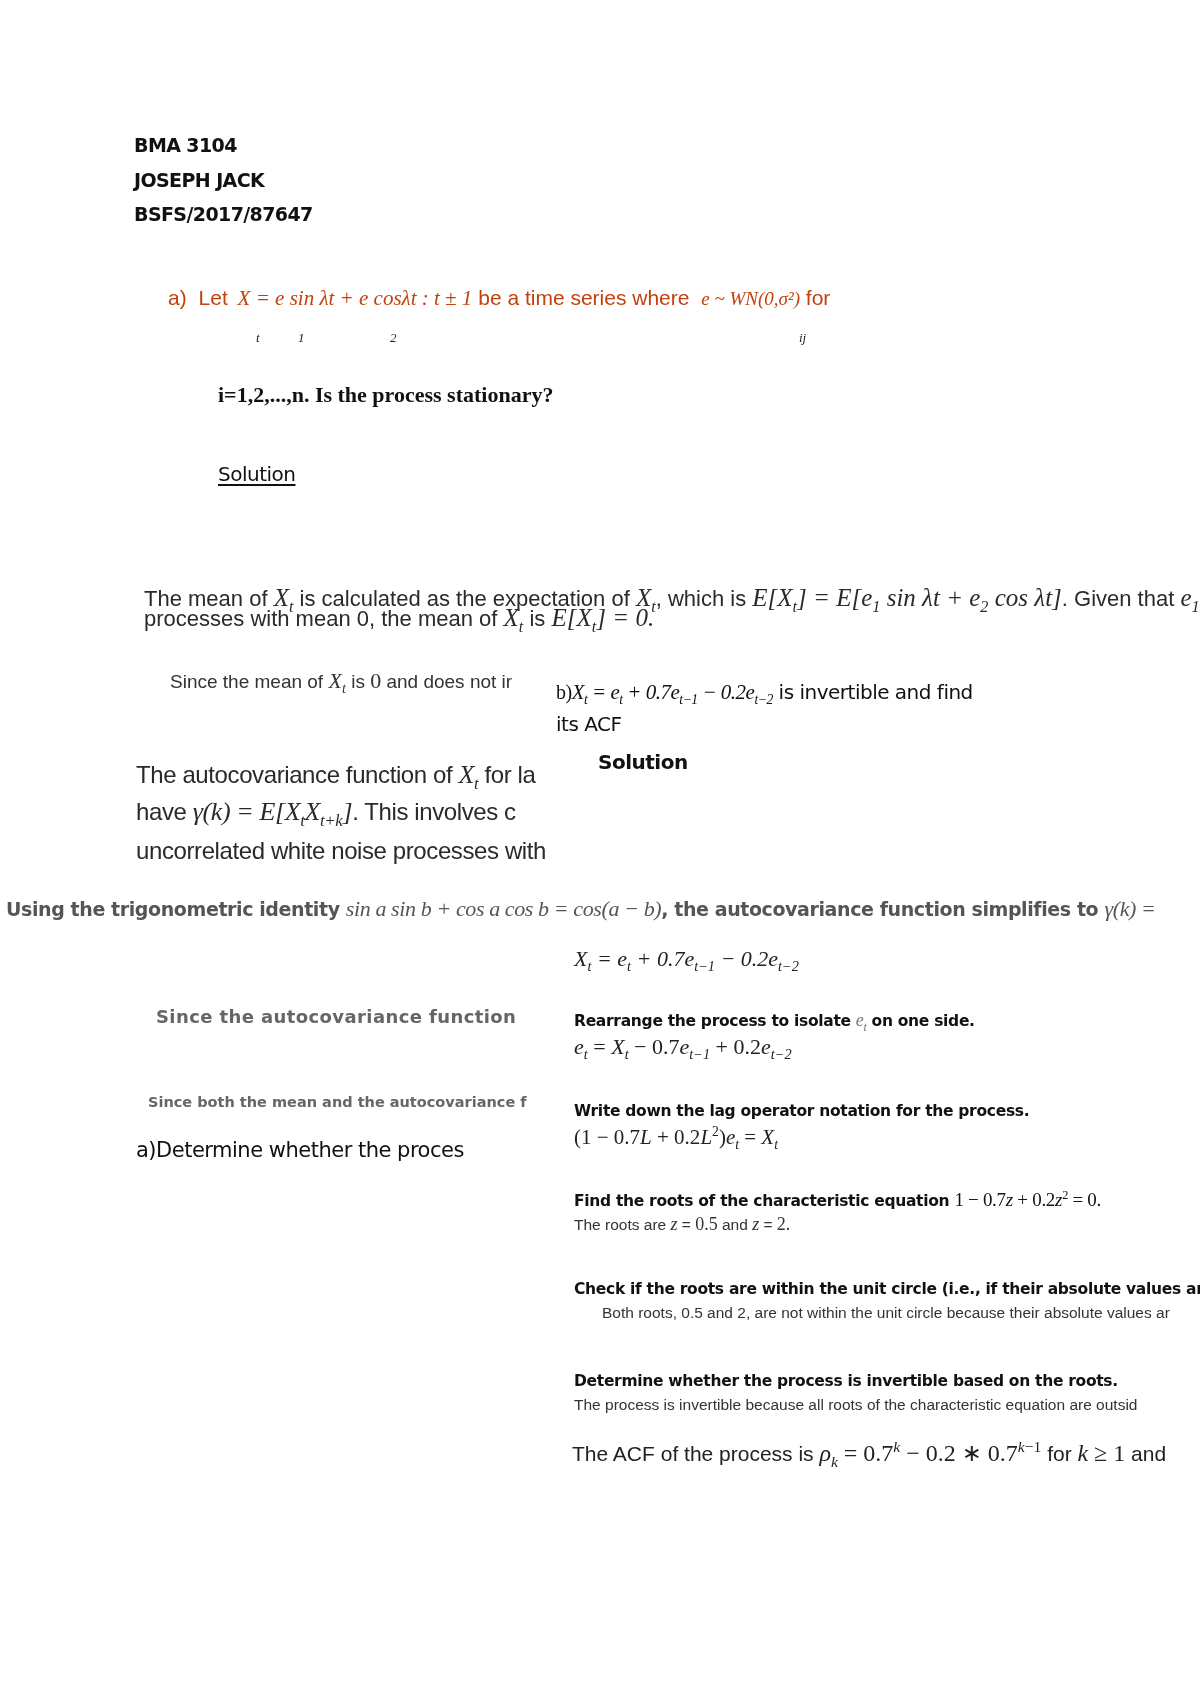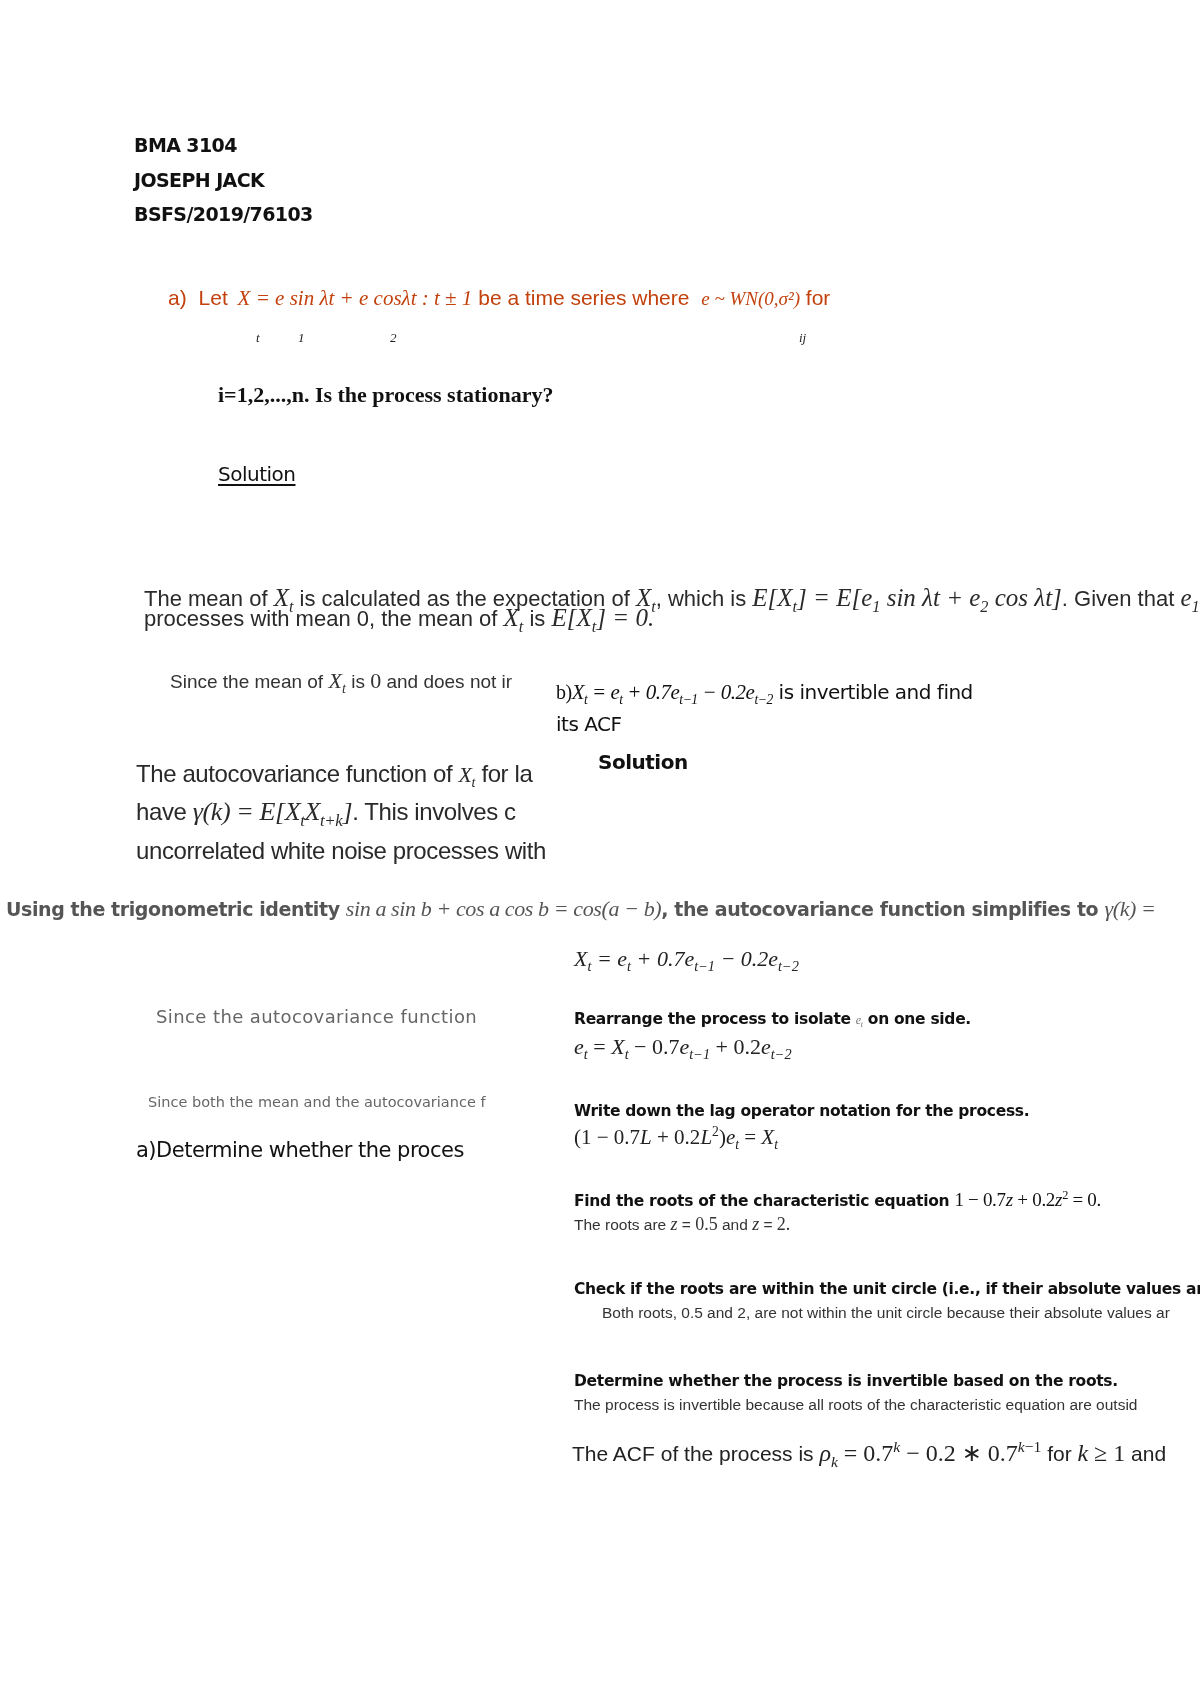--- a/index.html
+++ b/index.html
@@ -14,34 +14,34 @@
   .m { font-family: "Liberation Serif", serif; font-style: italic; }
   .mr { font-family: "Liberation Serif", serif; }
   .sub-row { font-family: "Liberation Serif", serif; font-style: italic; font-size: 13px; color: #222; }
   .serif-b { font-family: "Liberation Serif", serif; font-weight: bold; font-size: 22px; }
   .sol { font-family: "DejaVu Sans", sans-serif; font-size: 20px; text-decoration: underline; text-decoration-thickness: 2px; text-underline-offset: 3px; letter-spacing: -0.5px; }
   .body1 { font-family: "Liberation Sans", sans-serif; font-size: 22px; color: #2a2a2a; }
   .body1 .m, .body2 .m { font-size: 25px; }
   .body2 { font-family: "Liberation Sans", sans-serif; font-size: 18px; color: #333; }
   .body3 { font-family: "Liberation Sans", sans-serif; font-size: 24px; color: #2a2a2a; letter-spacing: -0.4px; }
   .trig { font-family: "DejaVu Sans", sans-serif; font-size: 19px; color: #555; font-weight: bold; letter-spacing: -0.4px; }
-  .faint { font-family: "DejaVu Sans", sans-serif; color: #666; font-weight: normal; }
+  .faint { font-family: "DejaVu Sans", sans-serif; color: #666; font-weight: bold; }
   .qb { font-family: "DejaVu Sans", sans-serif; font-size: 20px; color: #111; letter-spacing: -0.5px; }
   .stepb { font-family: "DejaVu Sans", sans-serif; font-weight: bold; font-size: 15.5px; color: #111; letter-spacing: -0.3px; }
   .stepn { font-family: "Liberation Sans", sans-serif; font-size: 15.5px; color: #333; }
   .eq { font-family: "Liberation Serif", serif; font-size: 22px; color: #222; }
   .acf { font-family: "Liberation Sans", sans-serif; font-size: 21px; color: #222; }
   sub, sup { font-size: 0.65em; }
 </style>
 </head>
 <body>
 
 <div class="abs hdr" style="left:134px; top:134px;">BMA 3104</div>
 <div class="abs hdr" style="left:134px; top:169px;">JOSEPH JACK</div>
-<div class="abs hdr" style="left:134px; top:203px;">BSFS/2019/76103</div>
+<div class="abs hdr" style="left:134px; top:203px;">BSFS/2017/87647</div>
 
 <div class="abs qa" style="left:168px; top:286px;">
   <span>a)</span>
   <span style="margin-left:6px;">Let</span>
   <span class="m" style="font-size:21px; margin-left:4px;">X = e sin λt + e cosλt : t ± 1</span>
   <span>be a time series where</span>
   <span class="m" style="font-size:19px; margin-left:6px;">e ~ WN(0,σ²)</span>
   <span>for</span>
 </div>
 <div class="abs sub-row" style="left:256px; top:330px;">t</div>
@@ -72,21 +72,21 @@
 </div>
 
 <div class="abs qb" style="left:556px; top:680px;">
   <span class="mr">b)</span><span class="m" style="font-size:21px;">X<sub>t</sub> = e<sub>t</sub> + 0.7e<sub>t−1</sub> − 0.2e<sub>t−2</sub></span>
   <span>is invertible and find</span>
 </div>
 <div class="abs qb" style="left:556px; top:712px;">its ACF</div>
 <div class="abs qb" style="left:598px; top:750px; font-weight:bold;">Solution</div>
 
 <div class="abs body3" style="left:136px; top:760px;">
-  The autocovariance function of <span class="m" style="font-size:22px;">X<sub>t</sub></span> for la
+  The autocovariance function of <span class="m" style="font-size:26px;">X<sub>t</sub></span> for la
 </div>
 <div class="abs body3" style="left:136px; top:797px;">
   <span>have</span>
   <span class="m" style="font-size:26px;">γ(k) = E[X<sub>t</sub>X<sub>t+k</sub>]</span><span>. This involves c</span>
 </div>
 <div class="abs body3" style="left:136px; top:837px;">uncorrelated white noise processes with</div>
 
 <div class="abs trig" style="left:6px; top:896px;">
   <span>Using the trigonometric identity</span>
   <span class="m" style="font-size:22px; font-weight:normal;">sin a sin b + cos a cos b = cos(a − b)</span><span>, the autocovariance function simplifies to</span>
@@ -95,21 +95,21 @@
 
 <div class="abs eq" style="left:574px; top:946px;">
   <span class="m">X<sub>t</sub> = e<sub>t</sub> + 0.7e<sub>t−1</sub> − 0.2e<sub>t−2</sub></span>
 </div>
 
 <div class="abs faint" style="left:156px; top:1006px; font-size:18px; letter-spacing:0.4px;">Since the autocovariance function</div>
 <div class="abs faint" style="left:148px; top:1094px; font-size:14.5px;">Since both the mean and the autocovariance f</div>
 <div class="abs qb" style="left:136px; top:1138px; font-size:21px;">a)Determine whether the proces</div>
 
 <div class="abs stepb" style="left:574px; top:1010px;">
-  Rearrange the process to isolate <span class="m" style="font-weight:normal; font-size:12px; color:#777;">e<sub>t</sub></span> on one side.
+  Rearrange the process to isolate <span class="m" style="font-weight:normal; font-size:18px; color:#777;">e<sub>t</sub></span> on one side.
 </div>
 <div class="abs eq" style="left:574px; top:1034px;">
   <span class="m">e<sub>t</sub></span> = <span class="m">X<sub>t</sub></span> − 0.7<span class="m">e<sub>t−1</sub></span> + 0.2<span class="m">e<sub>t−2</sub></span>
 </div>
 
 <div class="abs stepb" style="left:574px; top:1102px;">Write down the lag operator notation for the process.</div>
 <div class="abs eq" style="left:574px; top:1124px; font-size:21px;">
   (1 − 0.7<span class="m">L</span> + 0.2<span class="m">L</span><sup>2</sup>)<span class="m">e<sub>t</sub></span> = <span class="m">X<sub>t</sub></span>
 </div>
 

